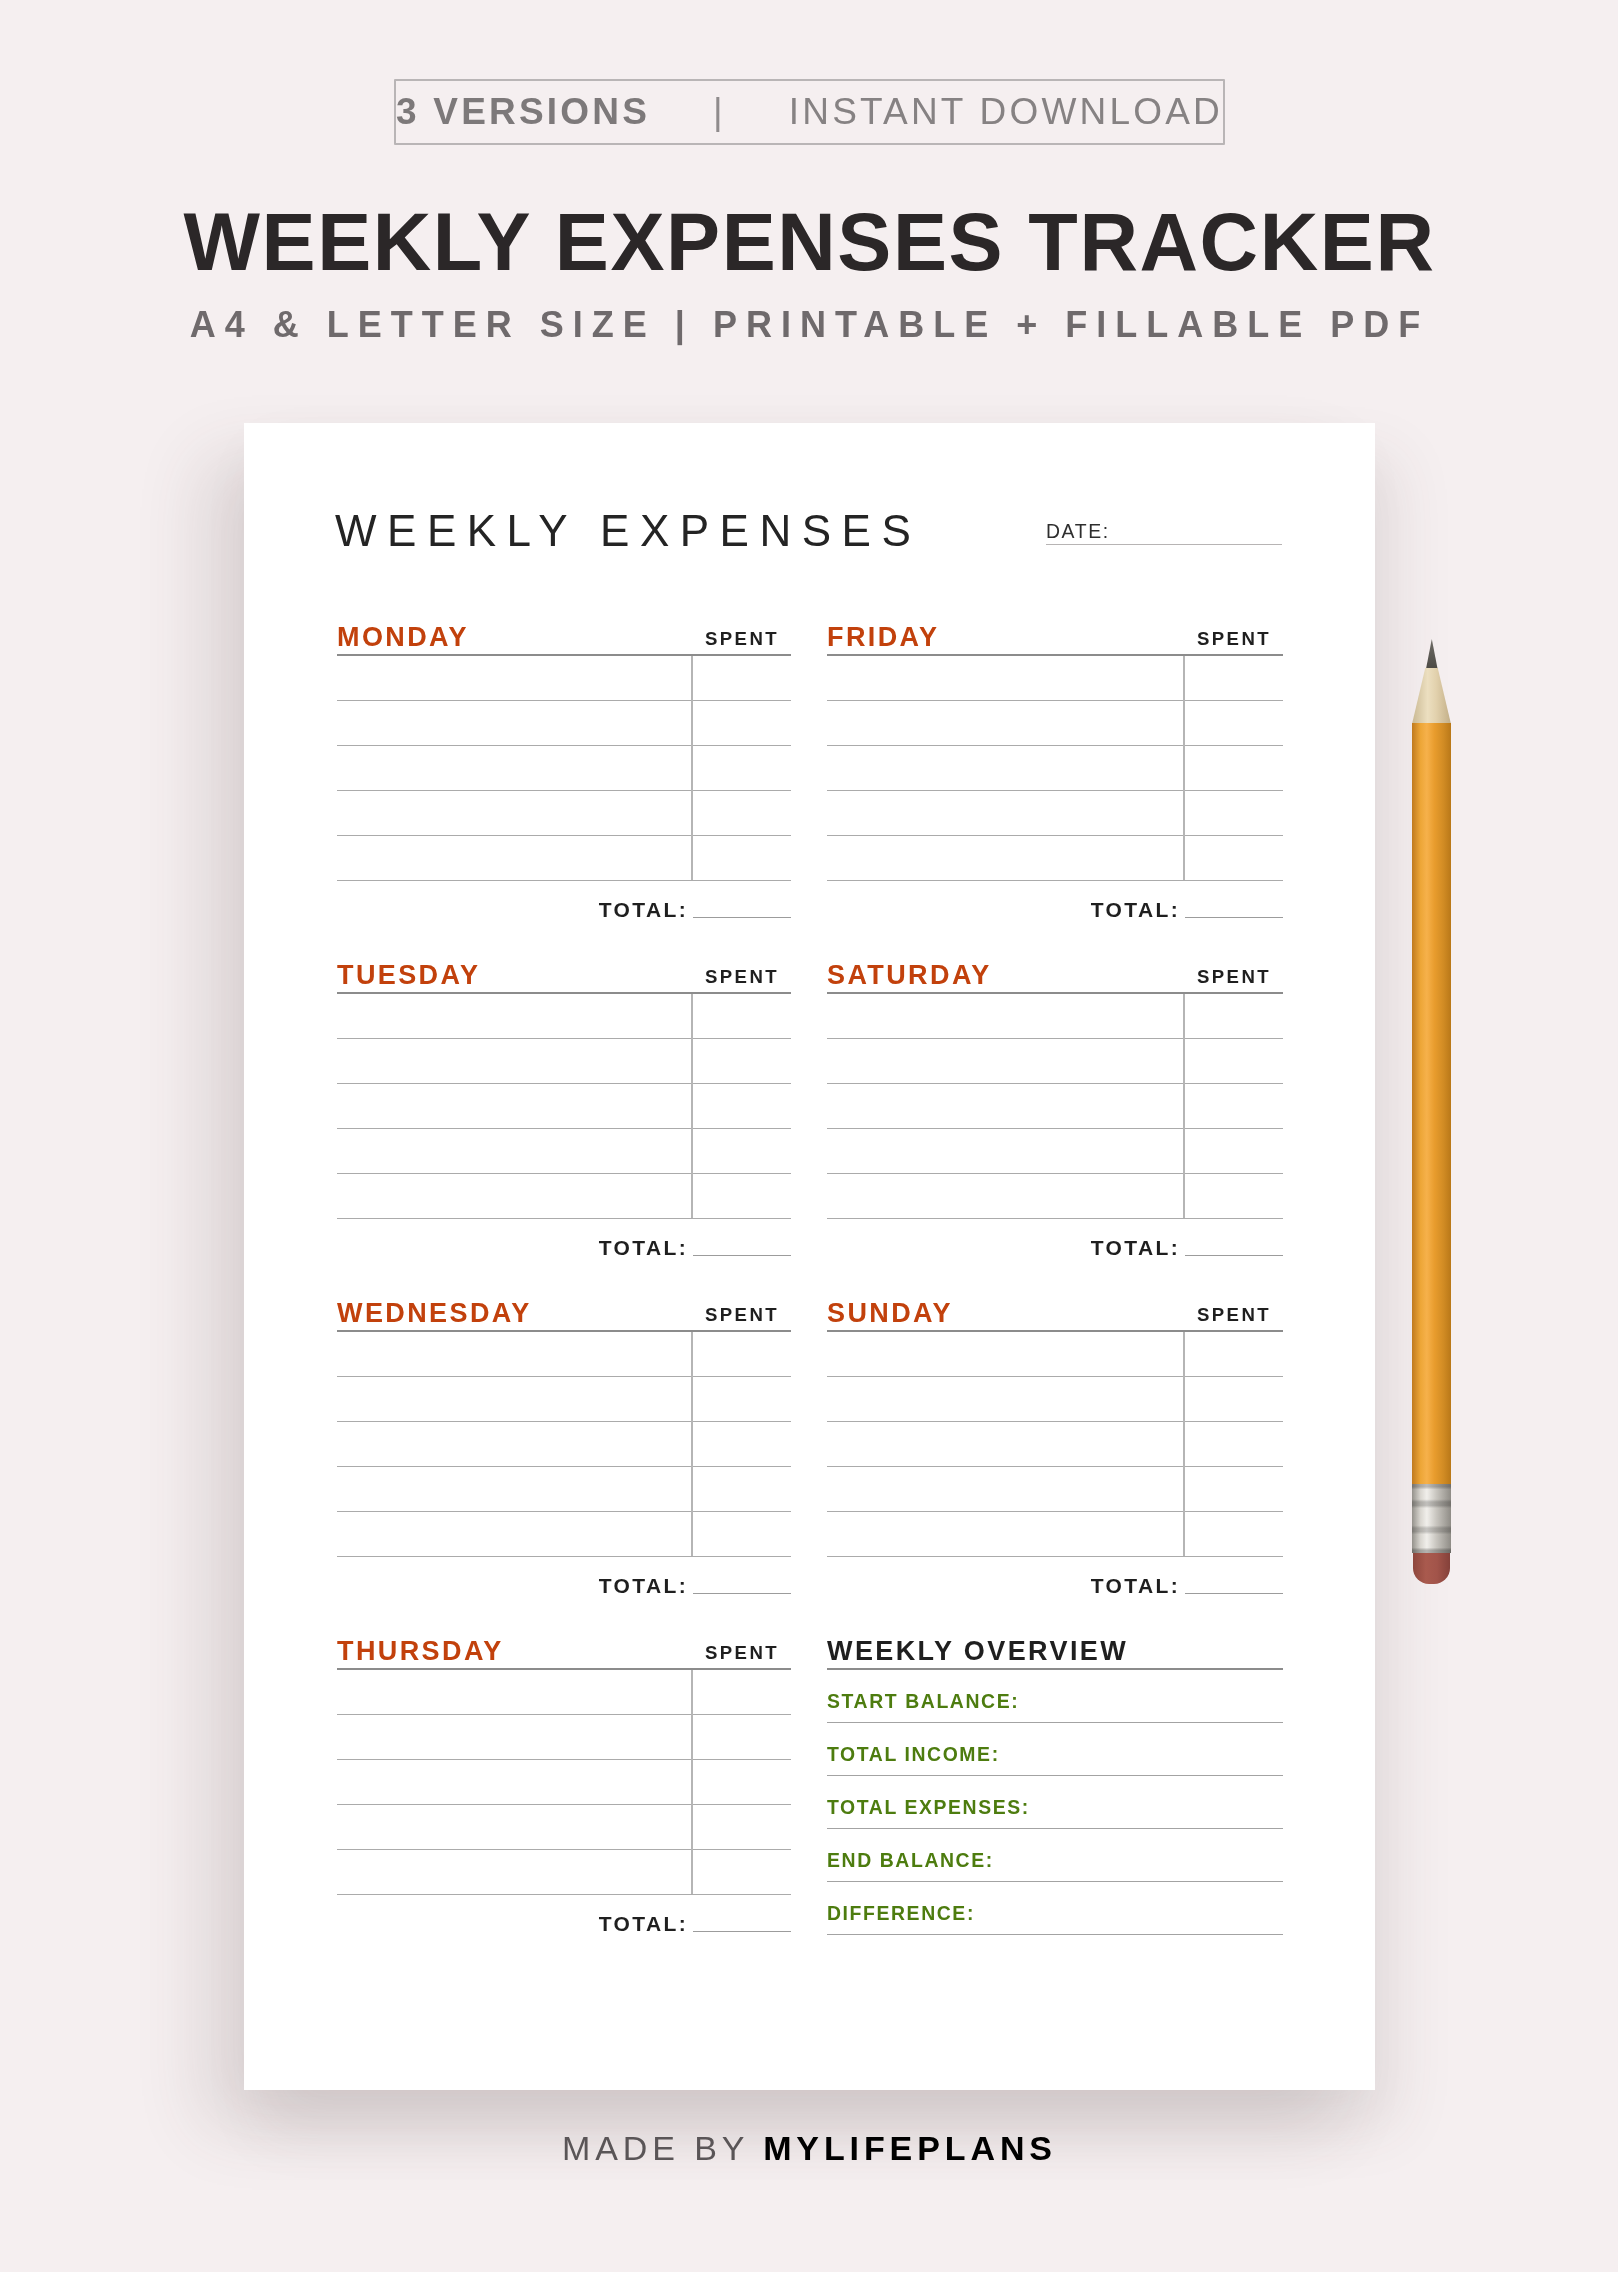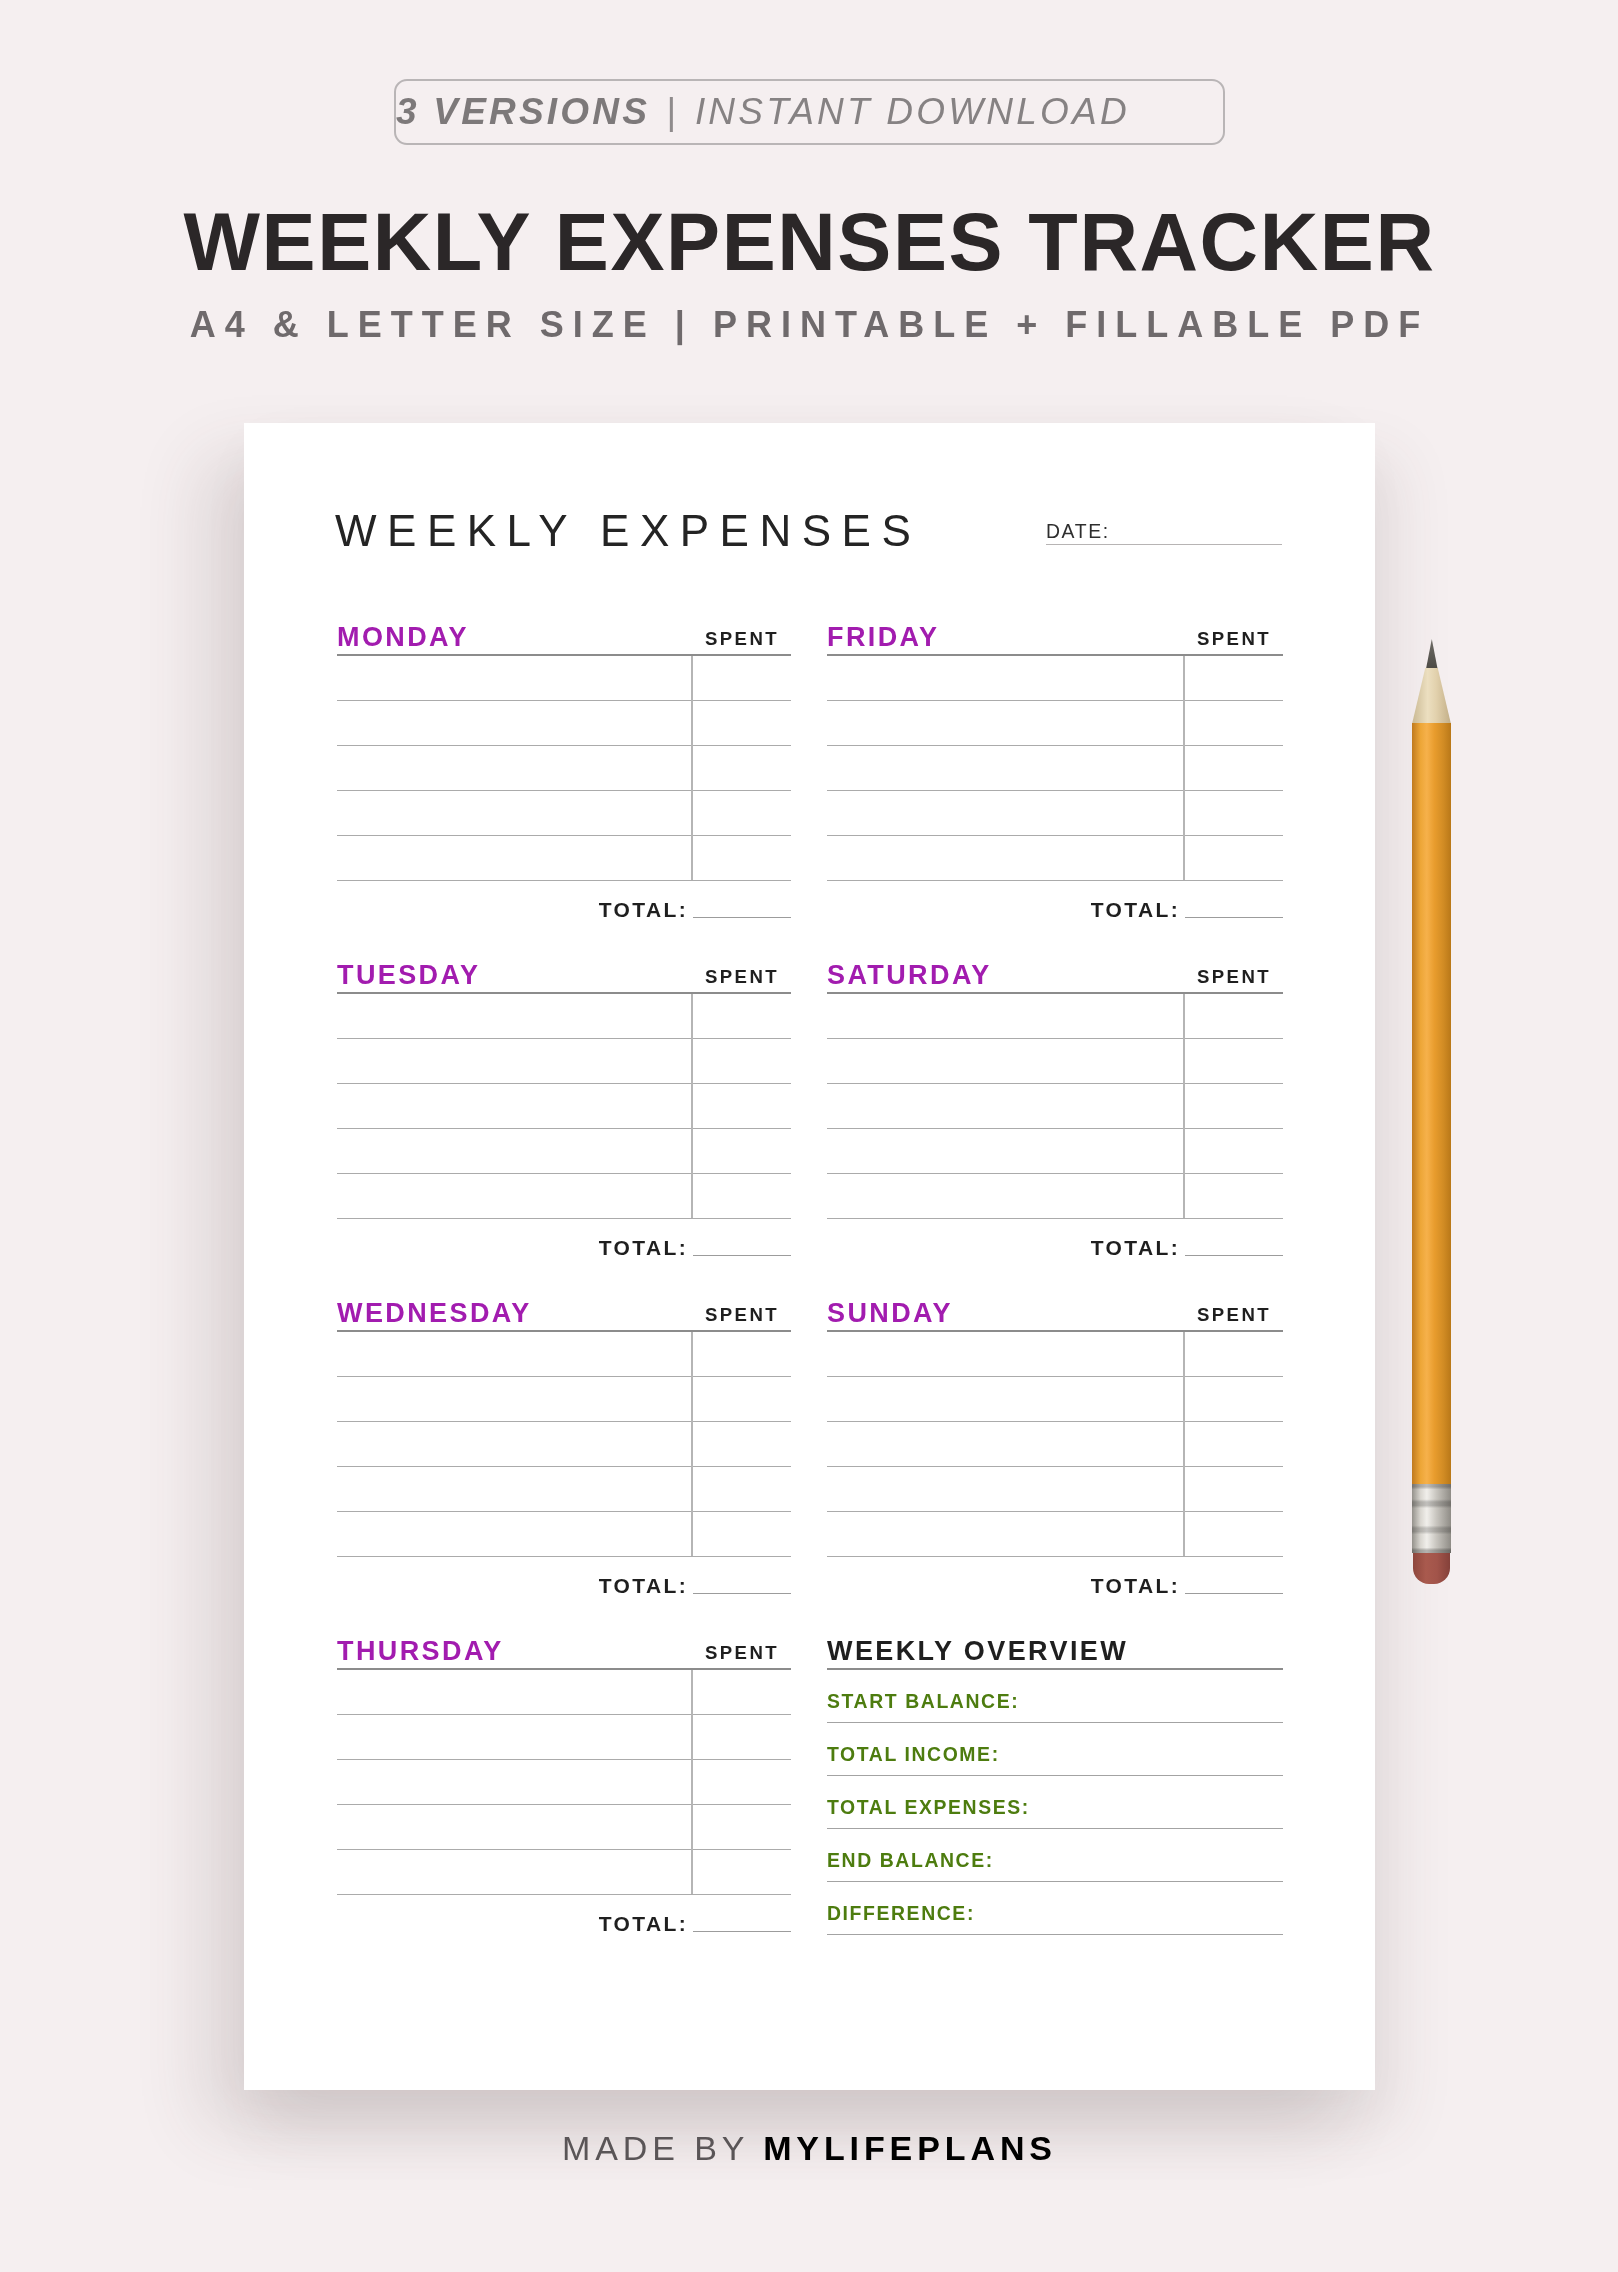--- a/index.html
+++ b/index.html
@@ -8,25 +8,24 @@
     position:relative;
     background:#f5eff0;
     font-family:"Liberation Sans", sans-serif;
     overflow:hidden;
   }
   .abs { position:absolute; }
 
   
   .badge {
     left:394px; top:79px; width:831px; height:66px;
-    border:2.4px solid #b9b5b6; border-radius:13px;
-    display:flex; align-items:center; justify-content:flex-start;
+    border:2.4px solid #b9b5b6; border-radius:1px;
+    display:flex; align-items:center; justify-content:space-between;
     color:#827e7f; font-size:37px; letter-spacing:3.2px;
     white-space:nowrap;
-    font-style:italic;
   }
   .badge .b-bold { font-weight:700; color:#7d797a; }
   .badge .b-sep  { font-weight:300; margin:0 16px; color:#8f8b8c; }
   .badge .b-reg  { font-weight:400; color:#868283; }
 
   
   .main-title {
     left:0; top:196px; width:1619px; text-align:center;
     font-size:81px; font-weight:800; letter-spacing:1.6px;
     color:#2b2728; white-space:nowrap;
@@ -63,21 +62,21 @@
     grid-template-rows:repeat(4,338px);
     column-gap:36px;
     grid-auto-flow:column;
   }
   .day-head {
     display:flex; justify-content:space-between; align-items:flex-end;
     height:32px; margin-bottom:3.2px;
   }
   .day-name {
     font-size:27px; font-weight:700; letter-spacing:2.4px;
-    color:#a21caf; line-height:1; white-space:nowrap;
+    color:#c2410c; line-height:1; white-space:nowrap;
   }
   .spent-label {
     width:98px; text-align:center;
     font-size:18.6px; font-weight:700; letter-spacing:2.4px;
     color:#1f1f1f; line-height:1; padding-bottom:2.4px;
   }
   .day-table {
     position:relative; height:227px;
     border-top:2.4px solid #8c8c8c;
     border-bottom:1.6px solid #979797;

